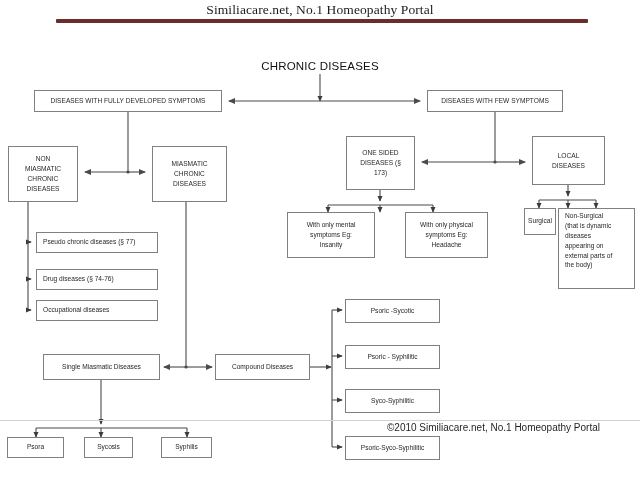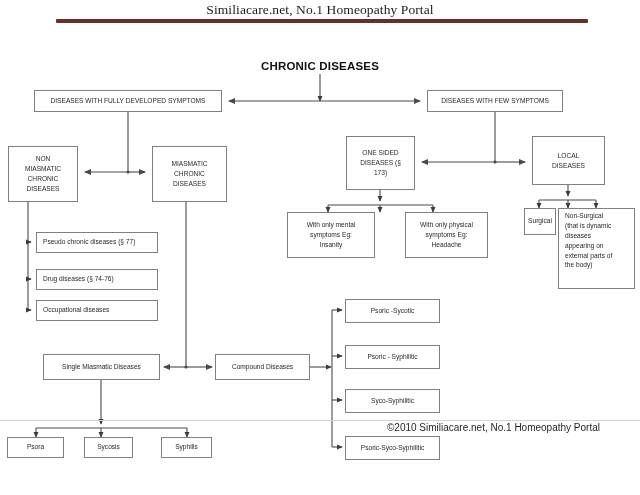--- a/index.html
+++ b/index.html
@@ -81,21 +81,21 @@
   }
 
   
   #root-title {
     position: absolute;
     left: 222px;
     top: 60px;
     width: 196px;
     text-align: center;
     font-size: 11.5px;
-    font-weight: bold;
+    font-weight: normal;
     color: #111111;
     letter-spacing: 0.2px;
   }
 
   
   #footer-rule {
     position: absolute;
     left: 0px;
     top: 420px;
     width: 640px;

